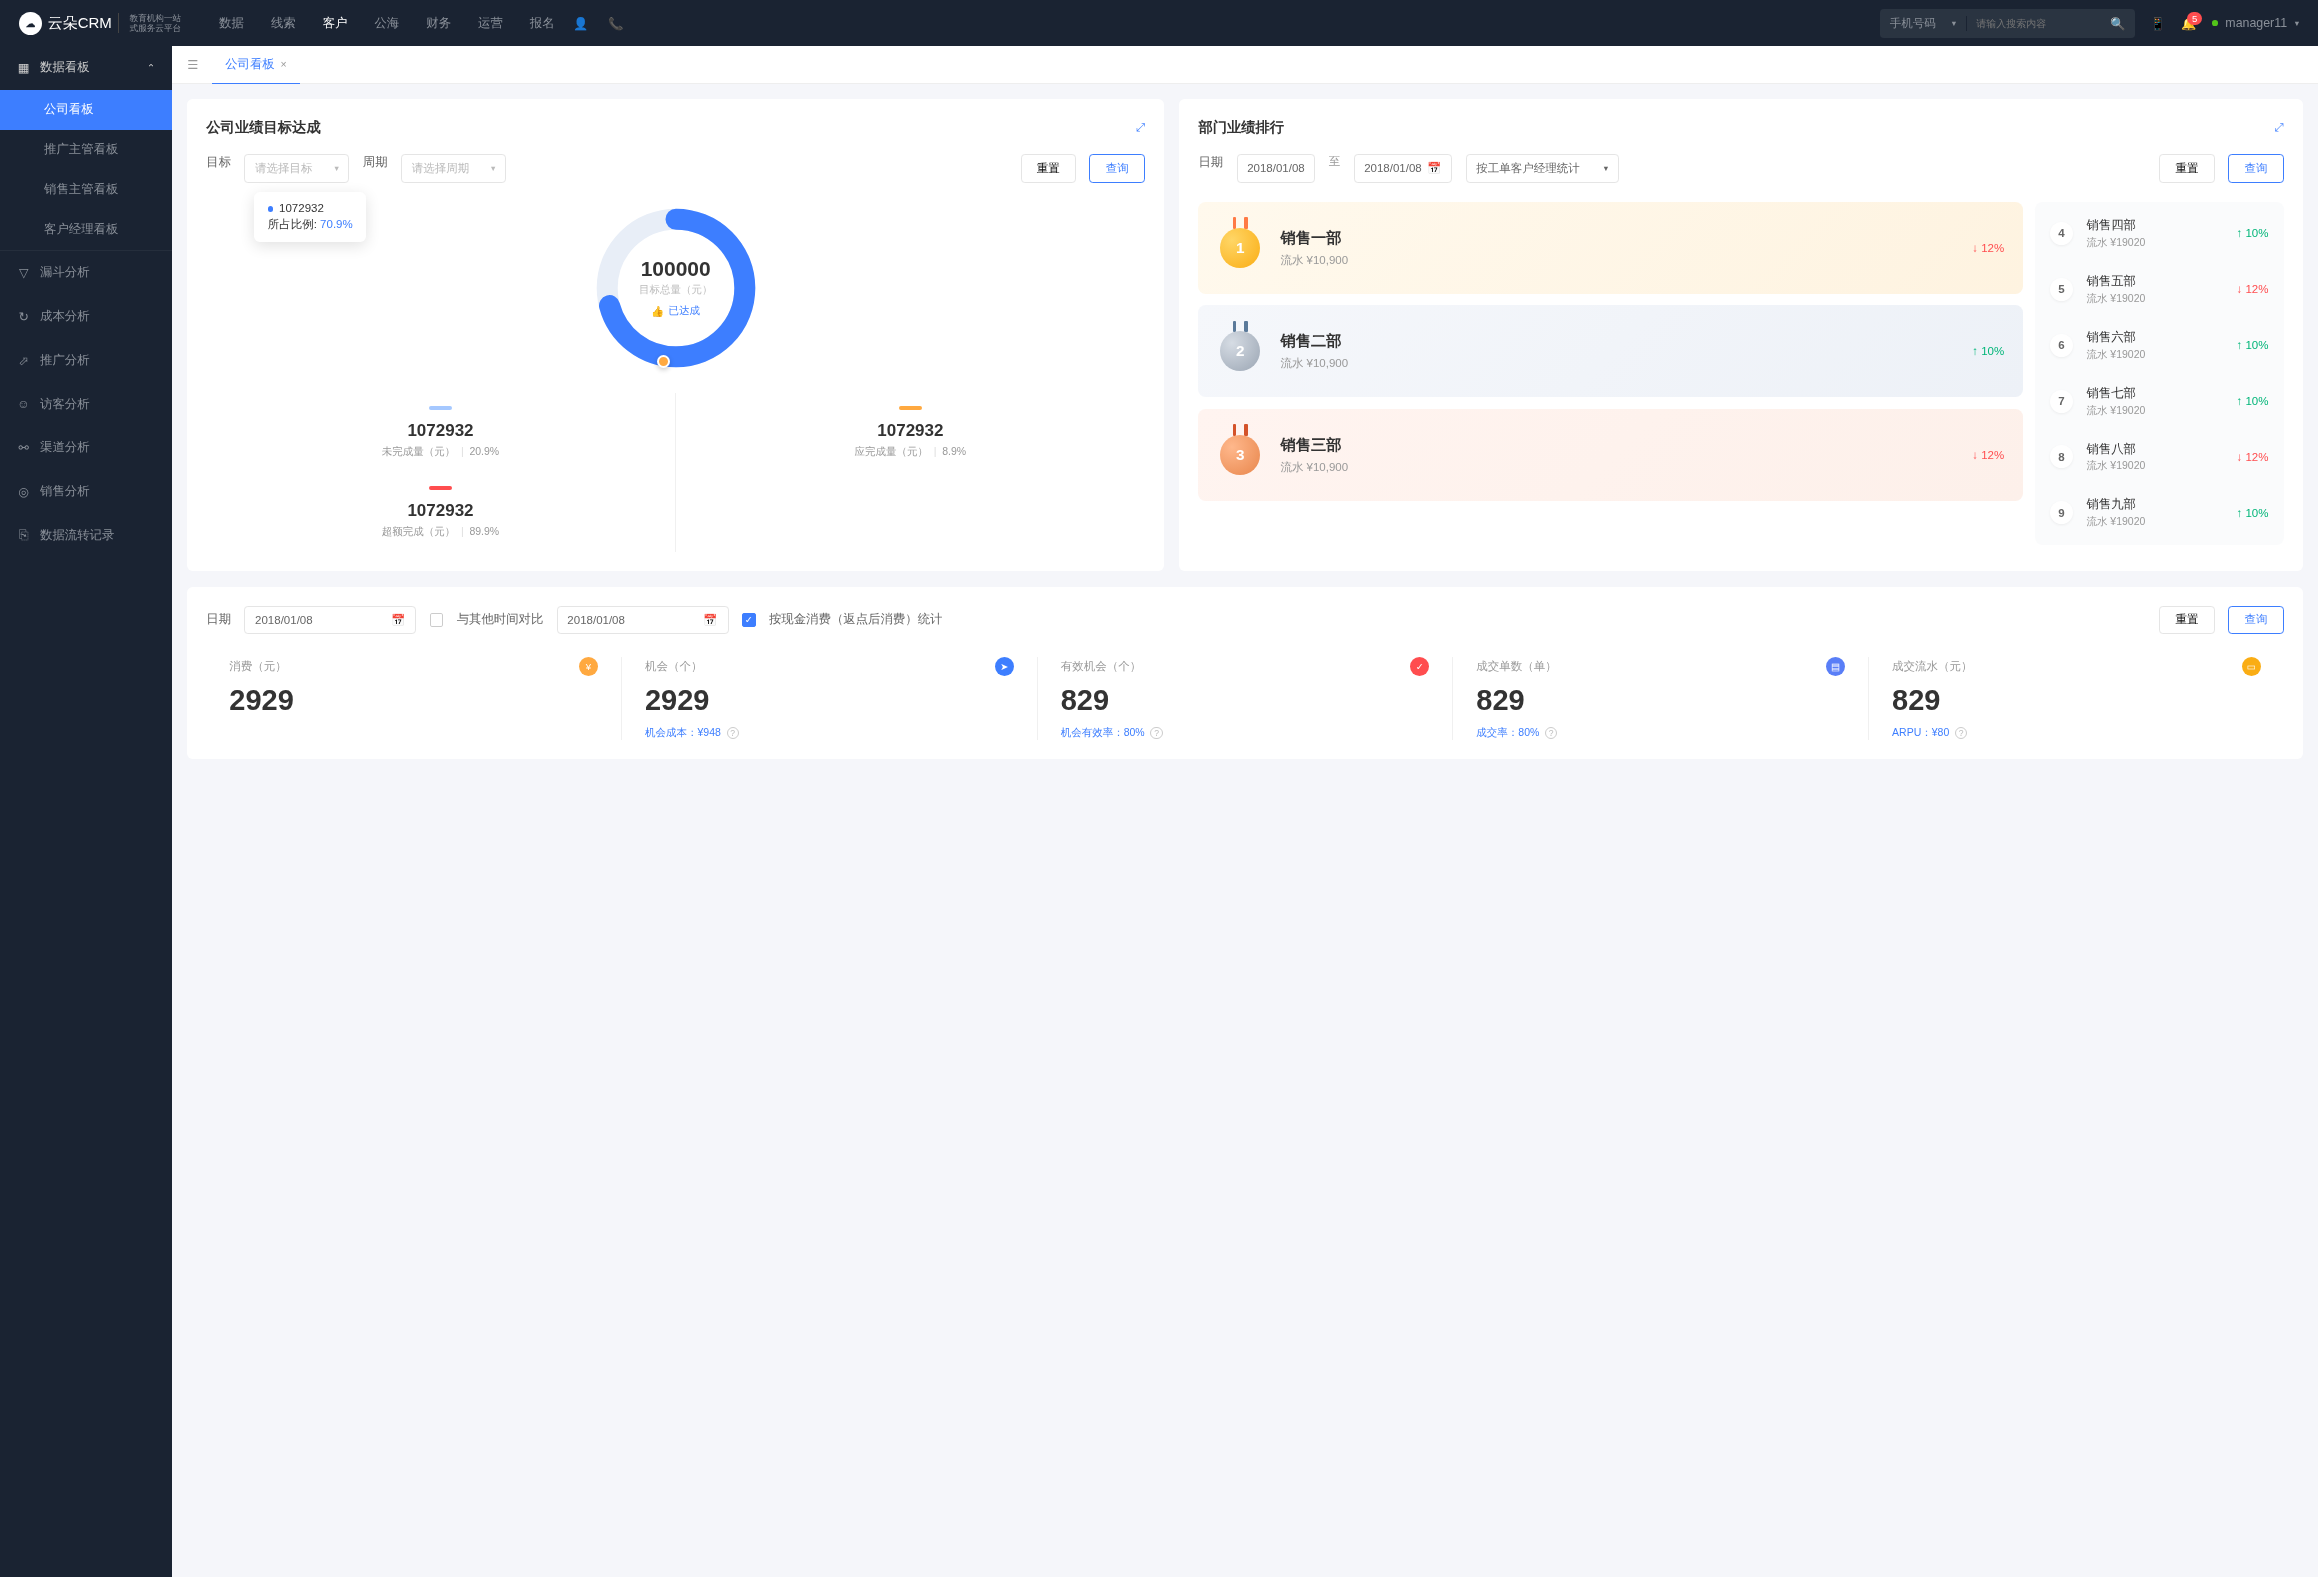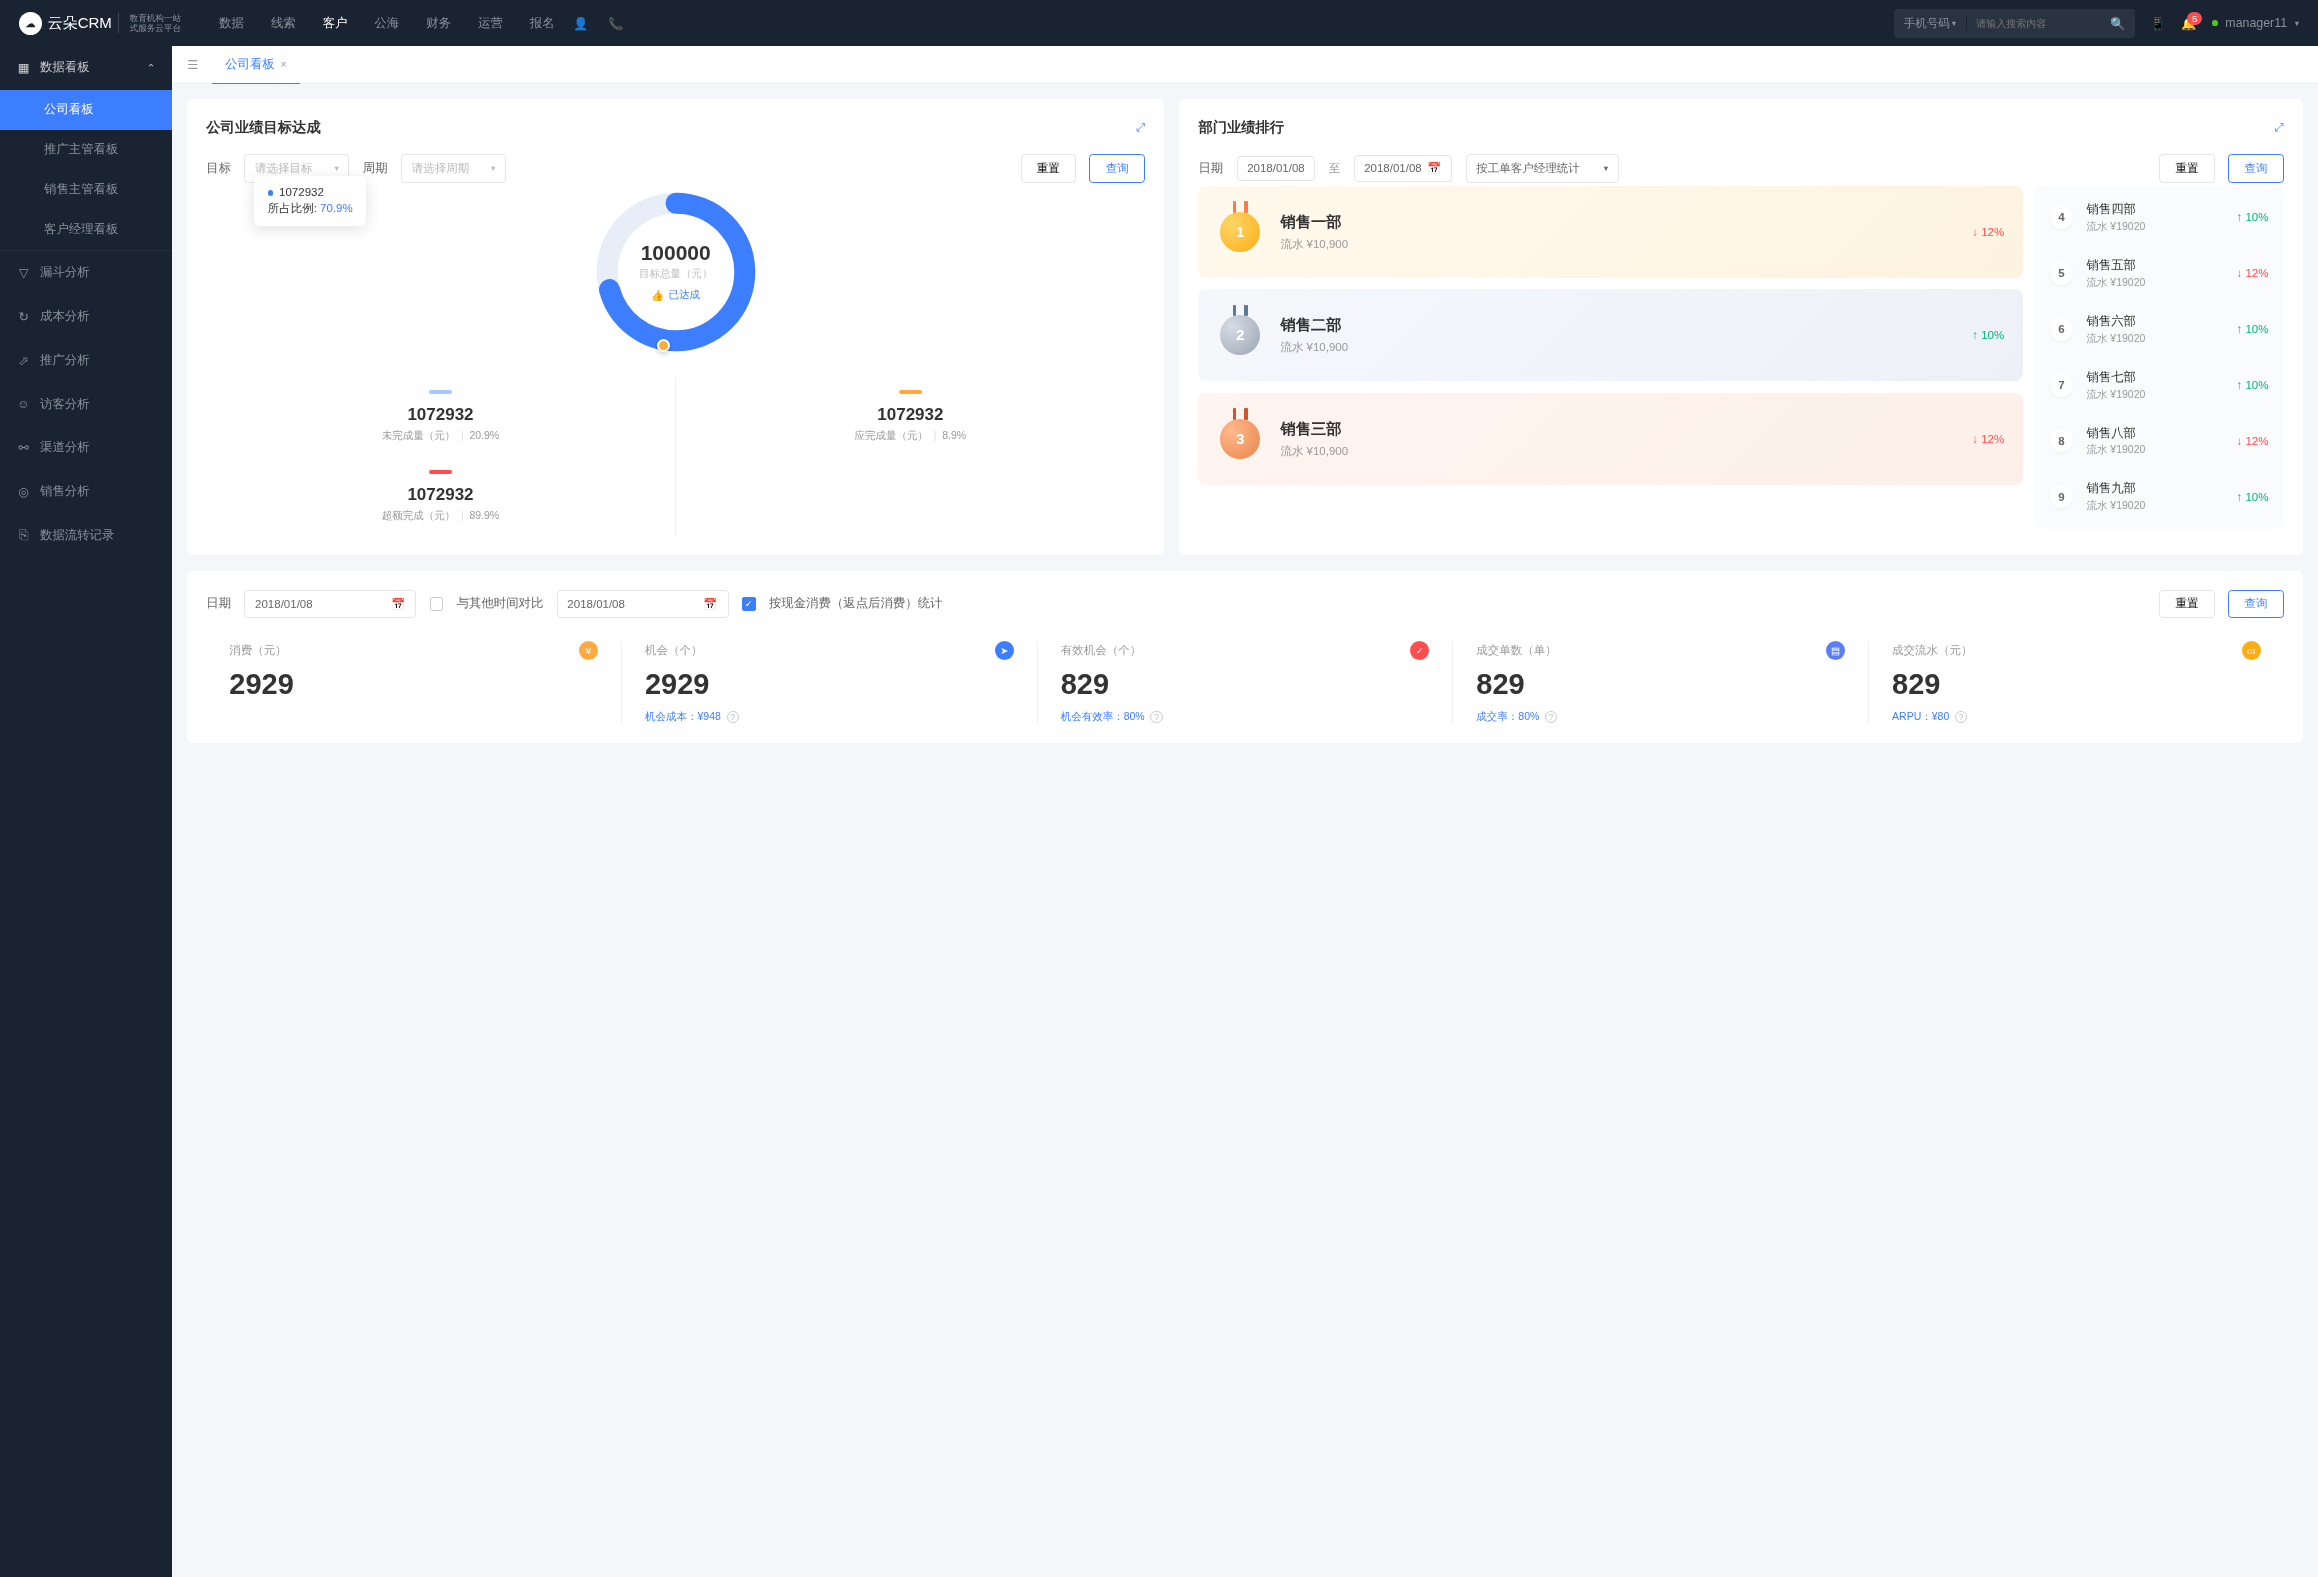--- a/index.html
+++ b/index.html
@@ -10,21 +10,21 @@
 .logo{display:flex;align-items:center;gap:5.7px;margin-right:38px}
 .logo-icon{width:23px;height:23px;background:#fff;border-radius:50%;display:flex;align-items:center;justify-content:center;font-weight:bold;color:#1a2332;font-size:9.6px}
 .logo-text{font-size:15px;font-weight:500;color:#fff}
 .logo-sub{font-size:8.6px;color:#8a9099;border-left:1px solid #444;padding-left:11px;line-height:1.2}
 .nav-items{display:flex;gap:27px}
 .nav-item{color:#8a9099;cursor:pointer;font-size:12.4px}
 .nav-item.active{color:#fff}
 .nav-icons{display:flex;gap:19px;margin-left:19px;color:#8a9099}
 .nav-right{margin-left:auto;display:flex;align-items:center;gap:15.3px}
 .search-group{display:flex;align-items:center;background:#2a3441;border-radius:3.8px;height:29px}
-.search-type{padding:0 9.6px;color:#8a9099;font-size:11.5px;border-right:1px solid #1a2332;display:flex;align-items:center;gap:2px}
+.search-type{padding:0 9.6px;color:#8a9099;font-size:11.5px;border-right:1px solid #1a2332;display:flex;align-items:center;gap:16px}
 .search-input{background:transparent;border:none;padding:0 9.6px;color:#ccc;font-size:10px;width:134px;outline:none}
 .search-btn{padding:0 9.6px;color:#8a9099}
 .bell-wrap{position:relative}
 .bell-badge{position:absolute;top:-3.8px;right:-5.7px;background:#ff4d4f;color:#fff;font-size:9.6px;border-radius:7.6px;padding:1px 4.8px;min-width:15.3px;text-align:center}
 .user-info{display:flex;align-items:center;gap:7.6px;color:#8a9099;font-size:12.4px}
 .user-dot{width:5.7px;height:5.7px;background:#52c41a;border-radius:50%}
 
 .sidebar{width:172px;background:#1a2332;padding-top:46px;height:100vh;flex-shrink:0;overflow-y:auto}
 .side-group{border-bottom:1px solid rgba(255,255,255,.05)}
 .side-header{display:flex;align-items:center;padding:13.4px 17px;color:#ccc;font-size:12.4px;cursor:pointer;gap:9.6px}
@@ -39,21 +39,21 @@
 .hamburger{color:#999;margin-right:9.6px;cursor:pointer}
 .tab{padding:0 13.4px;height:38px;display:flex;align-items:center;gap:5.7px;font-size:12.4px;cursor:pointer;position:relative}
 .tab.active{color:#3d7eff;border-bottom:1.9px solid #3d7eff}
 .tab-close{color:#999;font-size:10.5px}
 .content{padding:15.3px;display:grid;grid-template-columns:1fr 1.15fr;gap:15.3px}
 .card{background:#fff;border-radius:5.7px;padding:19px}
 .card-full{grid-column:1/-1}
 .card-head{display:flex;align-items:center;margin-bottom:17px}
 .card-title{font-size:14.3px;font-weight:600}
 .card-expand{margin-left:auto;color:#3d7eff;cursor:pointer;font-size:11.5px}
-.filter-row{display:flex;align-items:center;gap:13.4px;margin-bottom:3px}
+.filter-row{display:flex;gap:13.4px;margin-bottom:19px}
 .filter-label{font-size:12.4px;color:#666}
 .filter-select{border:1px solid #e5e5e5;border-radius:3.8px;padding:5.7px 9.6px;font-size:11.5px;color:#bbb;min-width:105px;display:flex;align-items:center;justify-content:space-between;gap:5.7px;cursor:pointer}
 .filter-date{border:1px solid #e5e5e5;border-radius:3.8px;padding:5.7px 9.6px;font-size:11.5px;color:#666;display:flex;align-items:center;gap:5.7px;cursor:pointer}
 .filter-sep{color:#999;font-size:11.5px}
 .btn{border:1px solid #e5e5e5;background:#fff;border-radius:3.8px;padding:5.7px 15.3px;font-size:11.5px;cursor:pointer}
 .btn-primary{border-color:#3d7eff;color:#3d7eff}
 .spacer{flex:1}
 
 .donut-section{display:flex;flex-direction:column;align-items:center;position:relative}
 .tooltip-box{position:absolute;left:48px;top:-9.6px;background:#fff;border-radius:5.7px;padding:9.6px 13.4px;box-shadow:0 3.8px 15.3px rgba(0,0,0,.12);font-size:11.5px;z-index:10}

